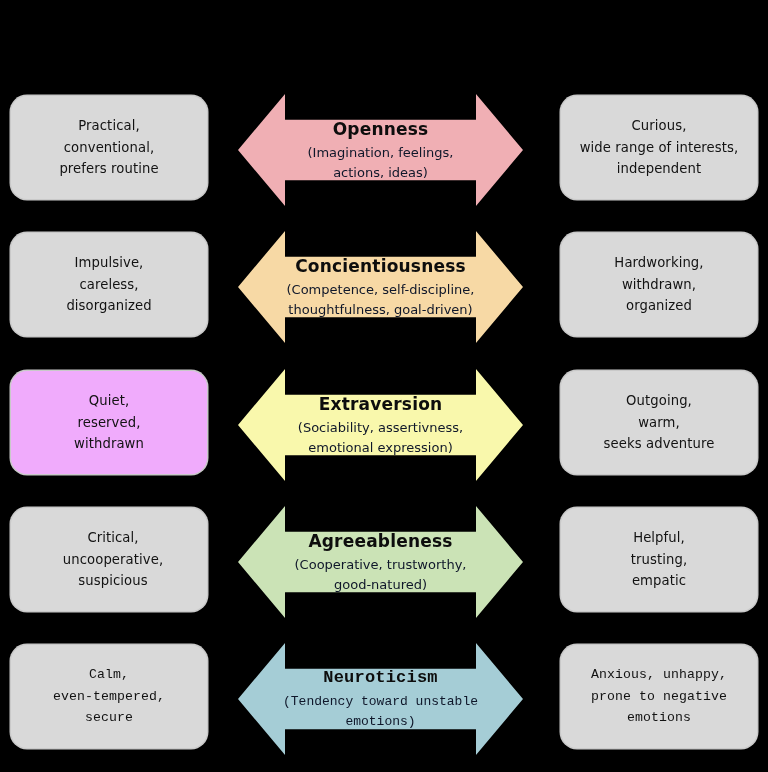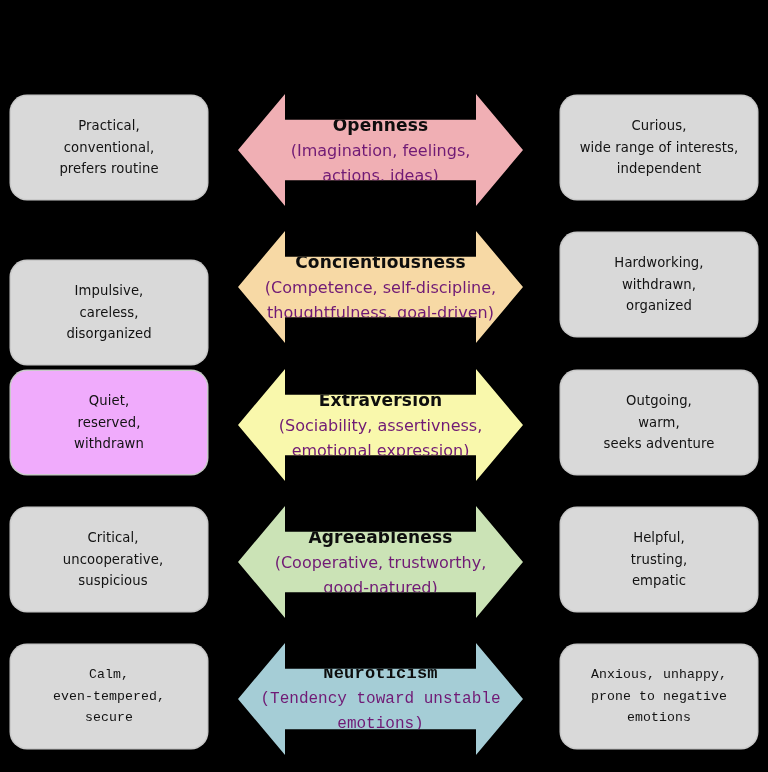--- a/index.html
+++ b/index.html
@@ -86,22 +86,22 @@
   .arrow .trait-title {
     font-size: 17px;
     font-weight: bold;
     color: #0d0d0d;
     line-height: 1.55;
     letter-spacing: 0.2px;
     white-space: nowrap;
   }
   .arrow .trait-sub-line {
     display: block;
-    font-size: 16px;
-    color: #701a75;
+    font-size: 13px;
+    color: #0f172a;
     line-height: 1.58;
     white-space: nowrap;
   }
 
   
   .row1 { top: 96px; }
   .row2 { top: 233px; }
   .row3 { top: 371px; }
   .row4 { top: 508px; }
   .row5 { top: 645px; font-family: Liberation Mono, monospace; }
@@ -126,21 +126,21 @@
     <span class="trait-title">Openness</span>
     <span class="trait-sub-line">(Imagination, feelings,</span>
     <span class="trait-sub-line">actions, ideas)</span>
   </div>
   <div class="side-box right row1" style="background-color: rgb(217, 217, 217); color: rgb(18, 18, 18);">
     <span class="side-line">Curious,</span>
     <span class="side-line">wide range of interests,</span>
     <span class="side-line">independent</span>
   </div>
 
-  <div class="side-box left row2" style="background-color: rgb(217, 217, 217); color: rgb(18, 18, 18); margin-top: 28px;">
+  <div class="side-box left row2" style="background-color: rgb(217, 217, 217); color: rgb(18, 18, 18);">
     <span class="side-line">Impulsive,</span>
     <span class="side-line">careless,</span>
     <span class="side-line">disorganized</span>
   </div>
   <div class="arrow row2" style="background-color: rgb(247, 217, 165);">
     <span class="trait-title">Concientiousness</span>
     <span class="trait-sub-line">(Competence, self-discipline,</span>
     <span class="trait-sub-line">thoughtfulness, goal-driven)</span>
   </div>
   <div class="side-box right row2" style="background-color: rgb(217, 217, 217); color: rgb(18, 18, 18);">

